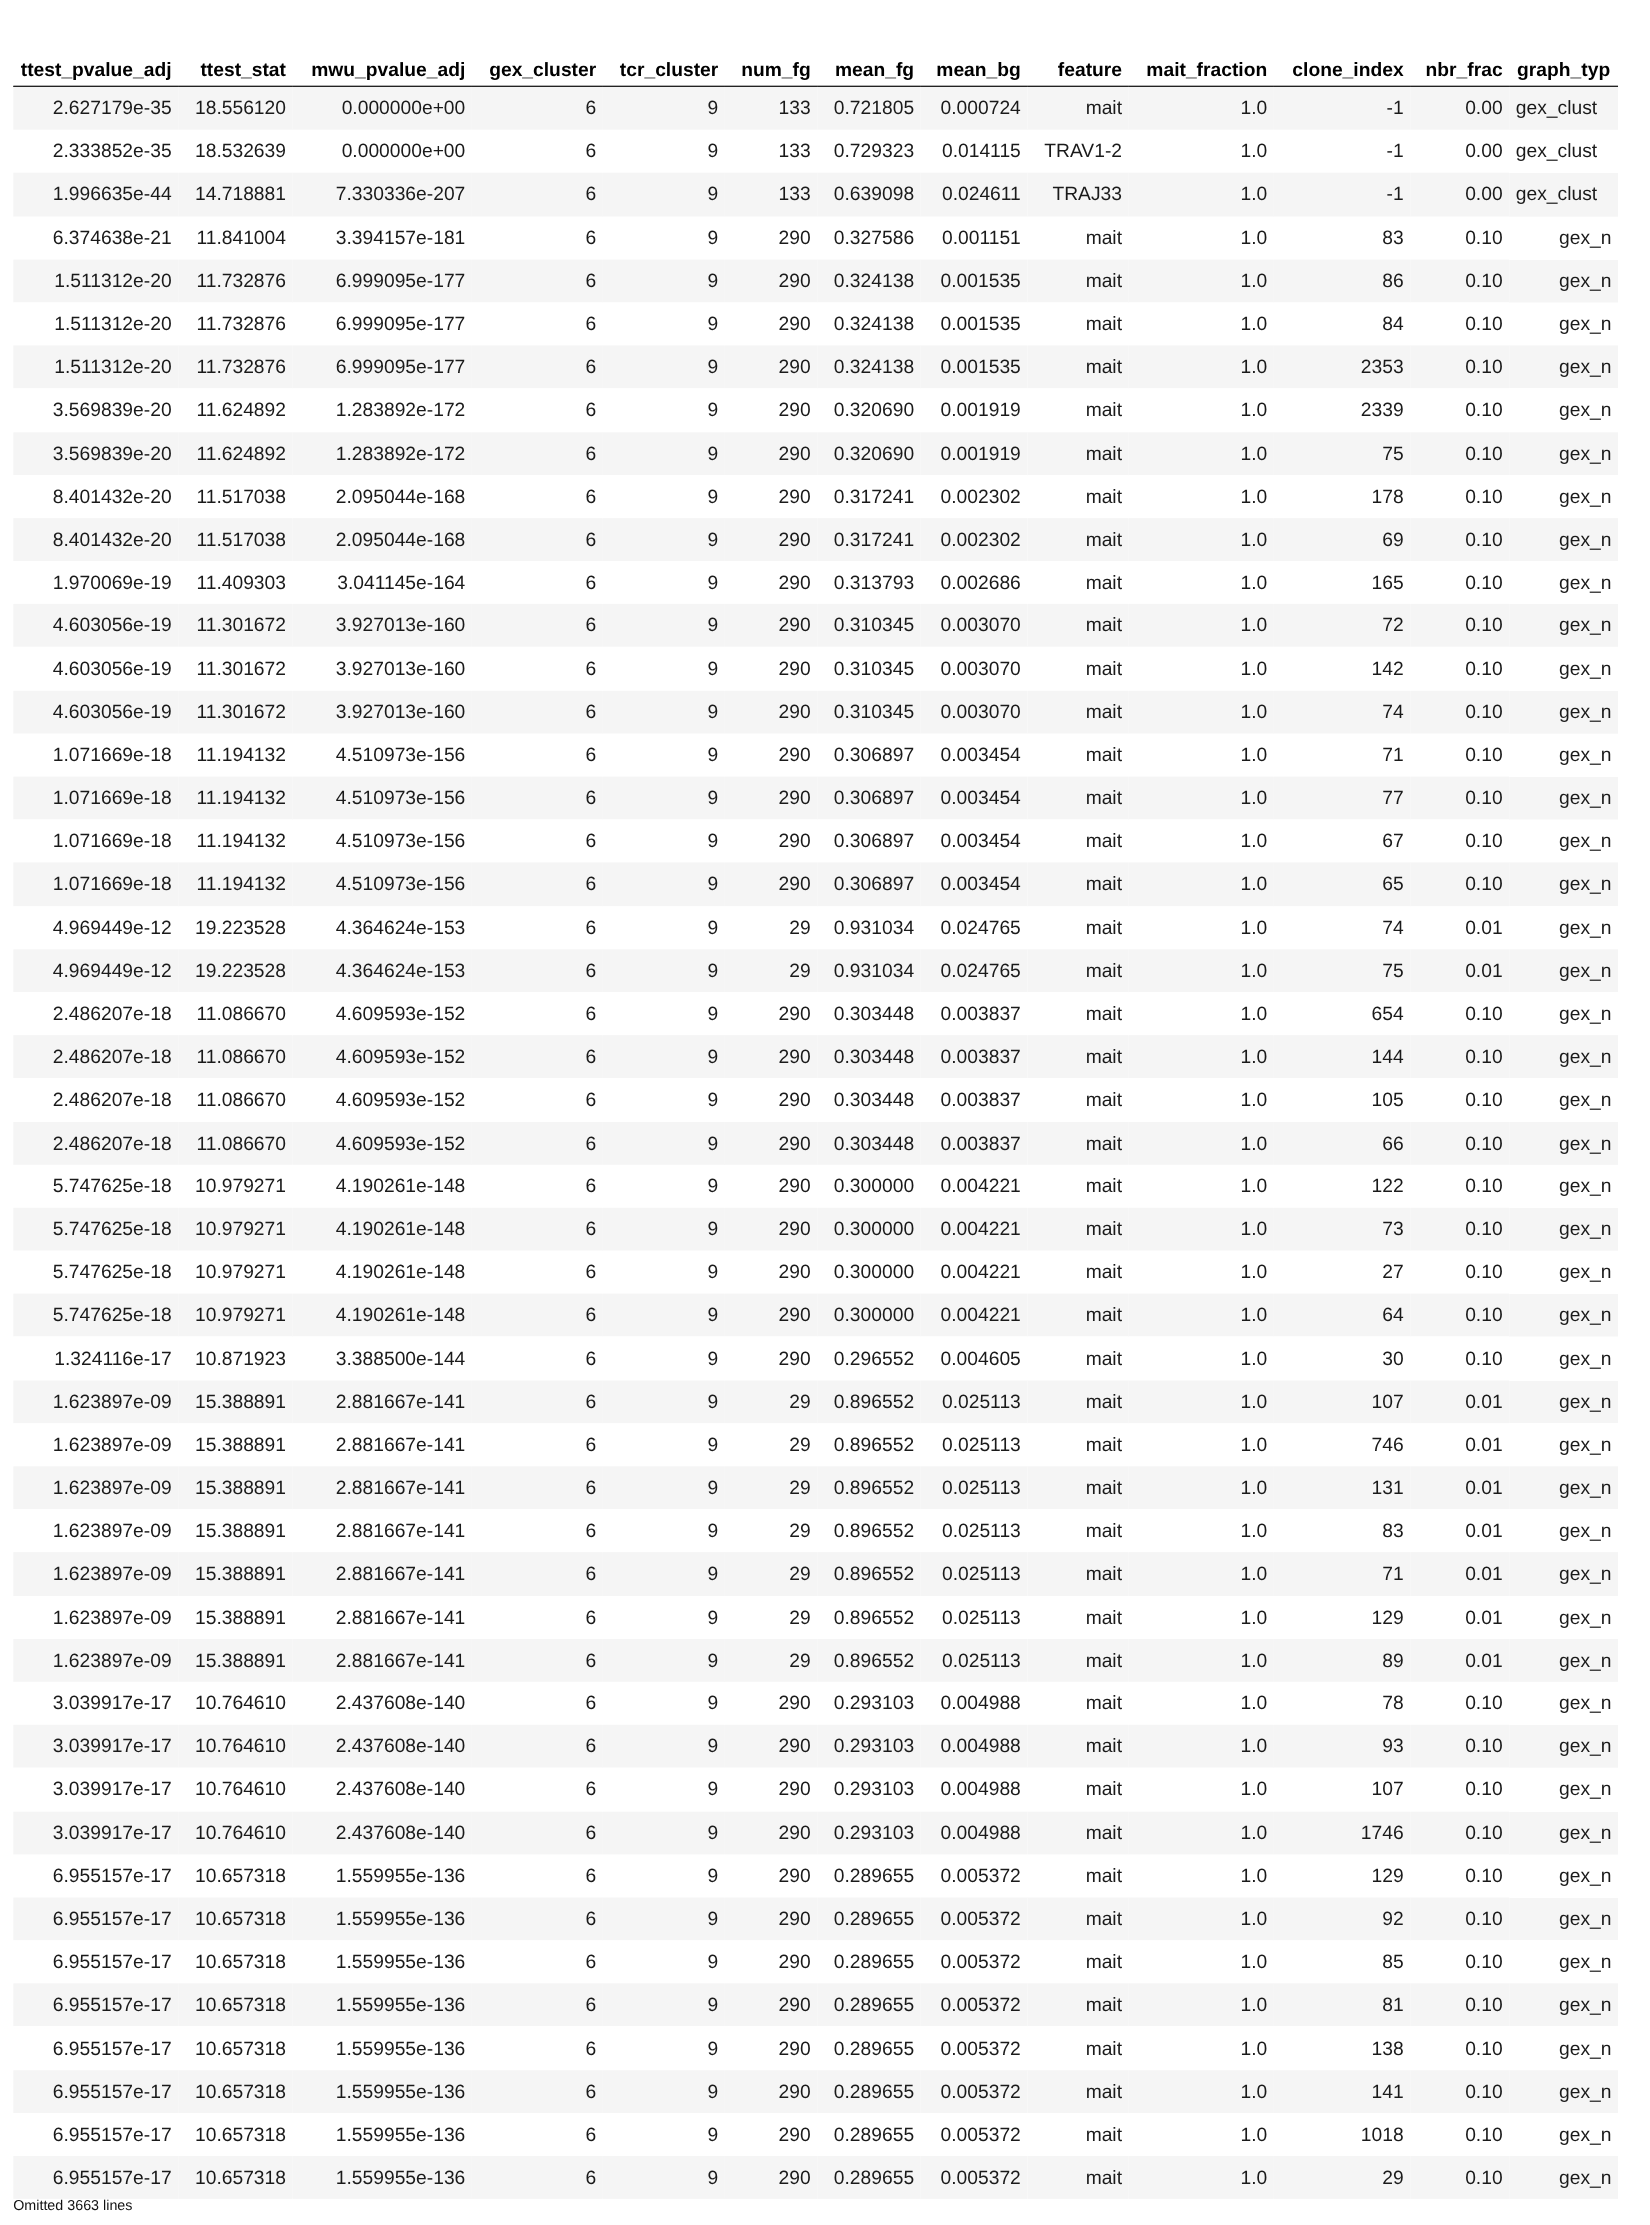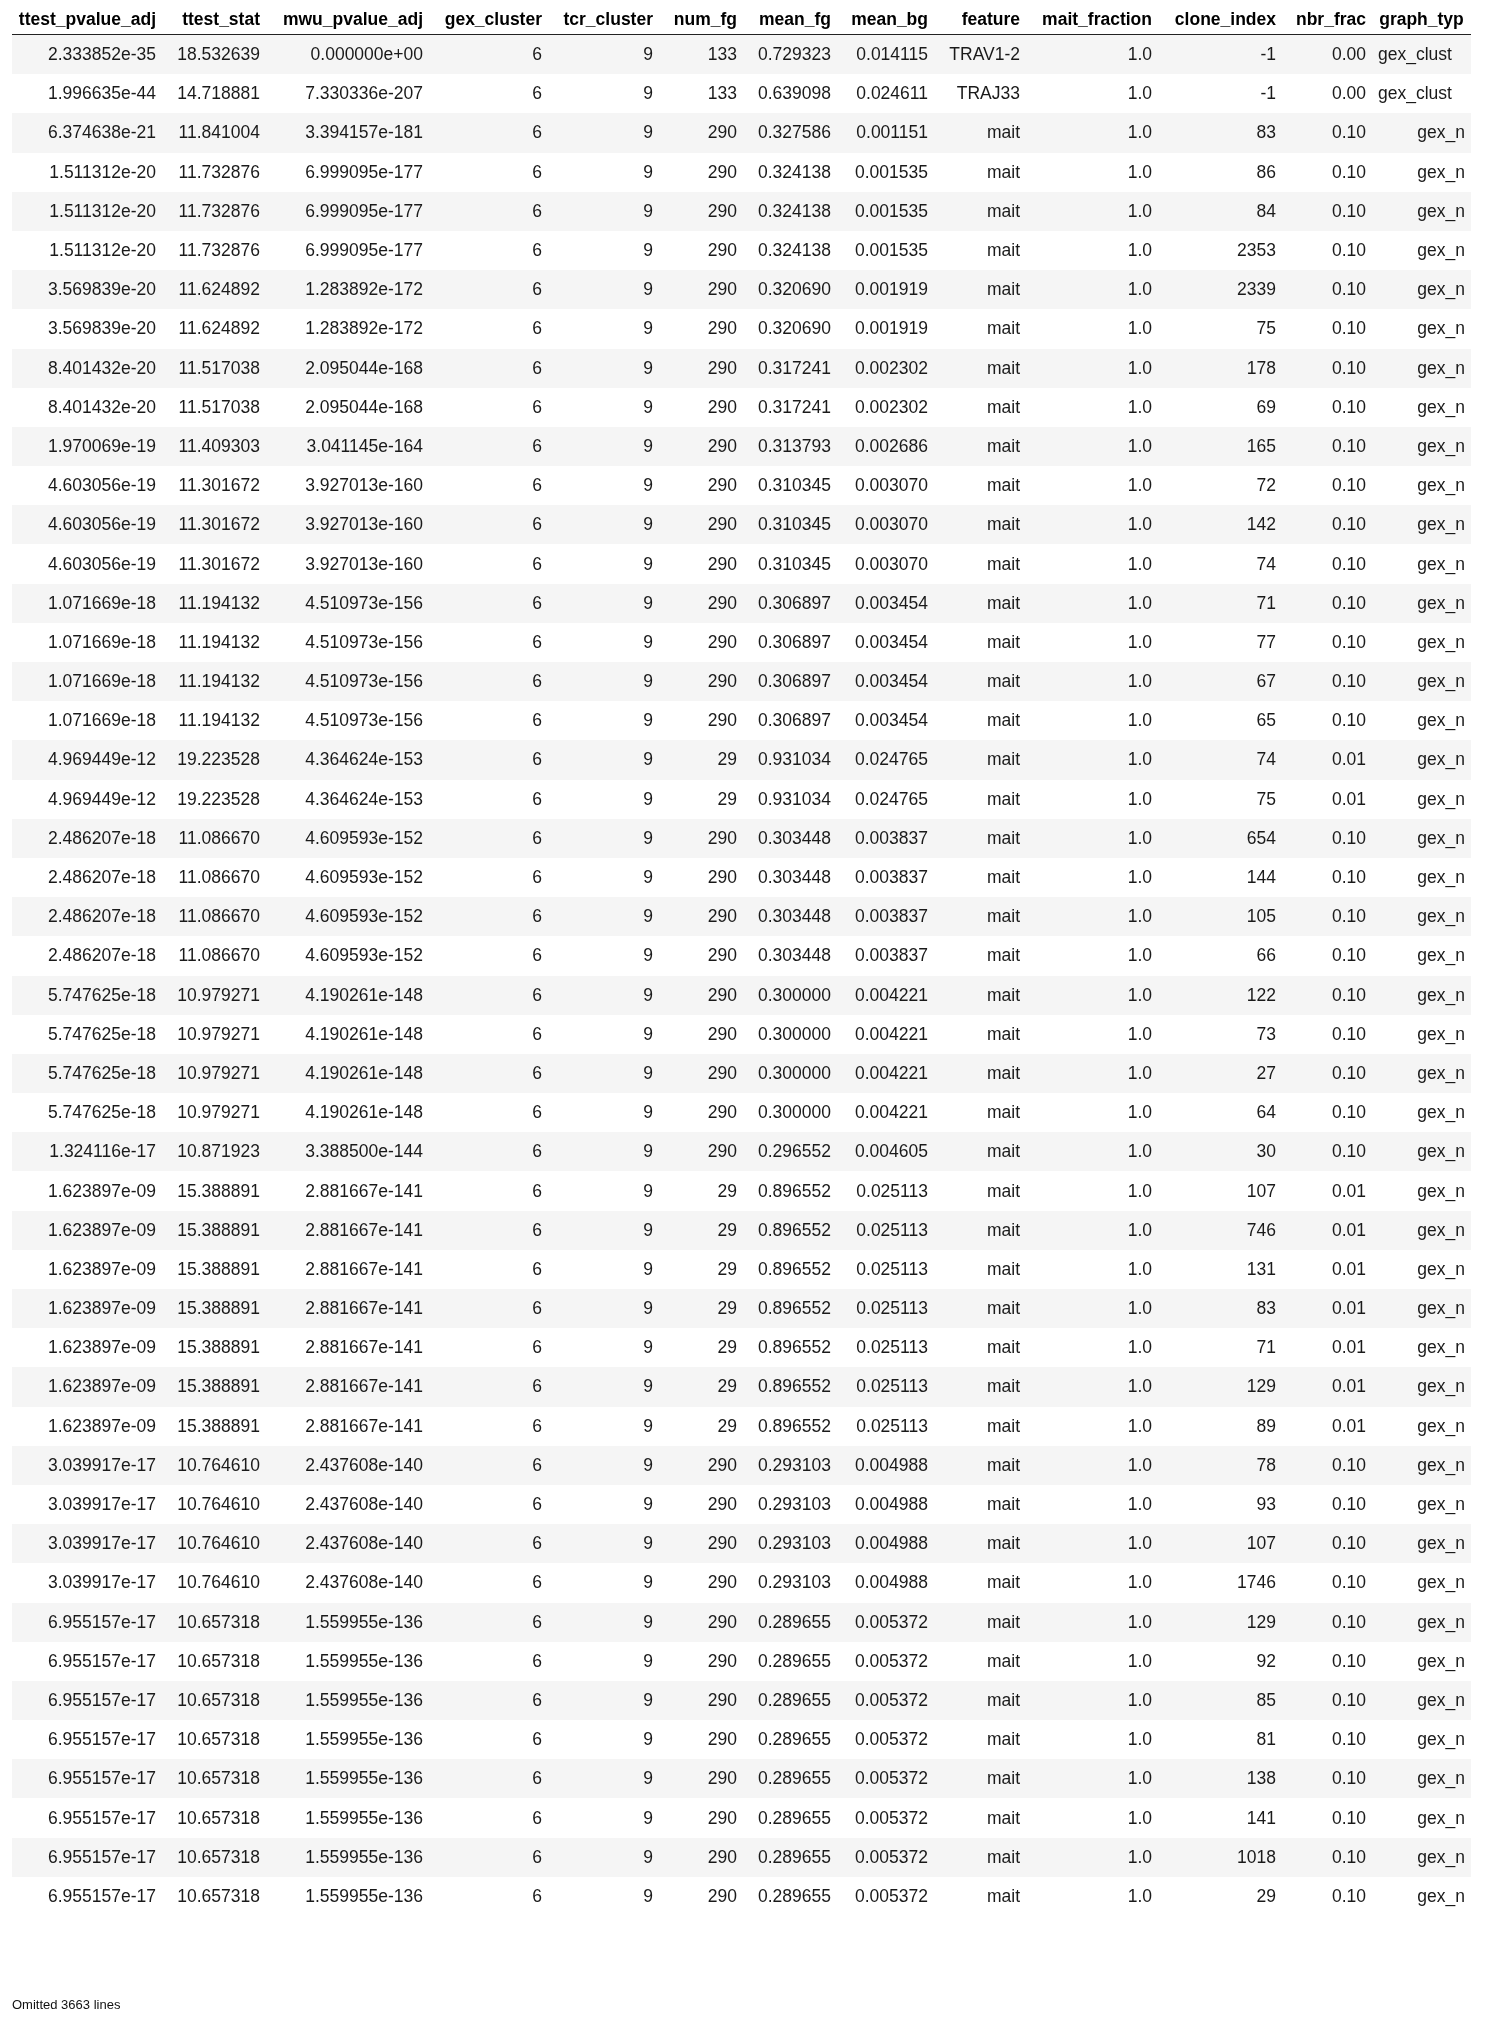--- a/index.html
+++ b/index.html
@@ -1,19 +1,19 @@
 <!DOCTYPE html>
 <html><head>
 <meta charset="utf-8">
 <style>
   html, body { margin:0; padding:0; background:#ffffff; }
   body { width:1500px; height:2023px; overflow:hidden; position:relative;
          font-family:"Liberation Sans", sans-serif; color:#111; }
   .table-wrap { position:absolute; left:12px; top:0; width:1459px; overflow:hidden; }
-  table { border-collapse:collapse; table-layout:fixed; font-size:17.5px; }
+  table { border-collapse:collapse; table-layout:fixed; font-size:17.5px;margin-top:44px; }
   th { font-weight:bold; text-align:right; height:30px; padding:0 6px 4px 6px;
        border-bottom:1.5px solid #222; white-space:nowrap; vertical-align:bottom; color:#000; }
   td { text-align:right; height:39.2px; padding:0 6px; white-space:nowrap; color:#1a1a1a; }
   tbody tr:nth-child(odd) td { background:#f5f5f5; }
   tbody tr:nth-child(even) td { background:#ffffff; }
   td.clip, th.clip { overflow:hidden; text-overflow:clip; }
   .footer { position:absolute; left:12px; top:1997px; font-size:13px; color:#111; }
 </style>
 </head>
 <body>
@@ -47,20 +47,35 @@
           <th>mean_bg</th>
           <th>feature</th>
           <th>mait_fraction</th>
           <th>clone_index</th>
           <th>nbr_frac</th>
           <th class="clip" style="text-align: center;">graph_typ</th>
         </tr>
     </thead>
     <tbody id="tbody">
         <tr>
+          <td>2.627179e-35</td>
+          <td>18.556120</td>
+          <td>0.000000e+00</td>
+          <td>6</td>
+          <td>9</td>
+          <td>133</td>
+          <td>0.721805</td>
+          <td>0.000724</td>
+          <td>mait</td>
+          <td>1.0</td>
+          <td>-1</td>
+          <td>0.00</td>
+          <td class="clip" style="text-align: left;">gex_clust</td>
+        </tr>
+        <tr>
           <td>2.333852e-35</td>
           <td>18.532639</td>
           <td>0.000000e+00</td>
           <td>6</td>
           <td>9</td>
           <td>133</td>
           <td>0.729323</td>
           <td>0.014115</td>
           <td>TRAV1-2</td>
           <td>1.0</td>

